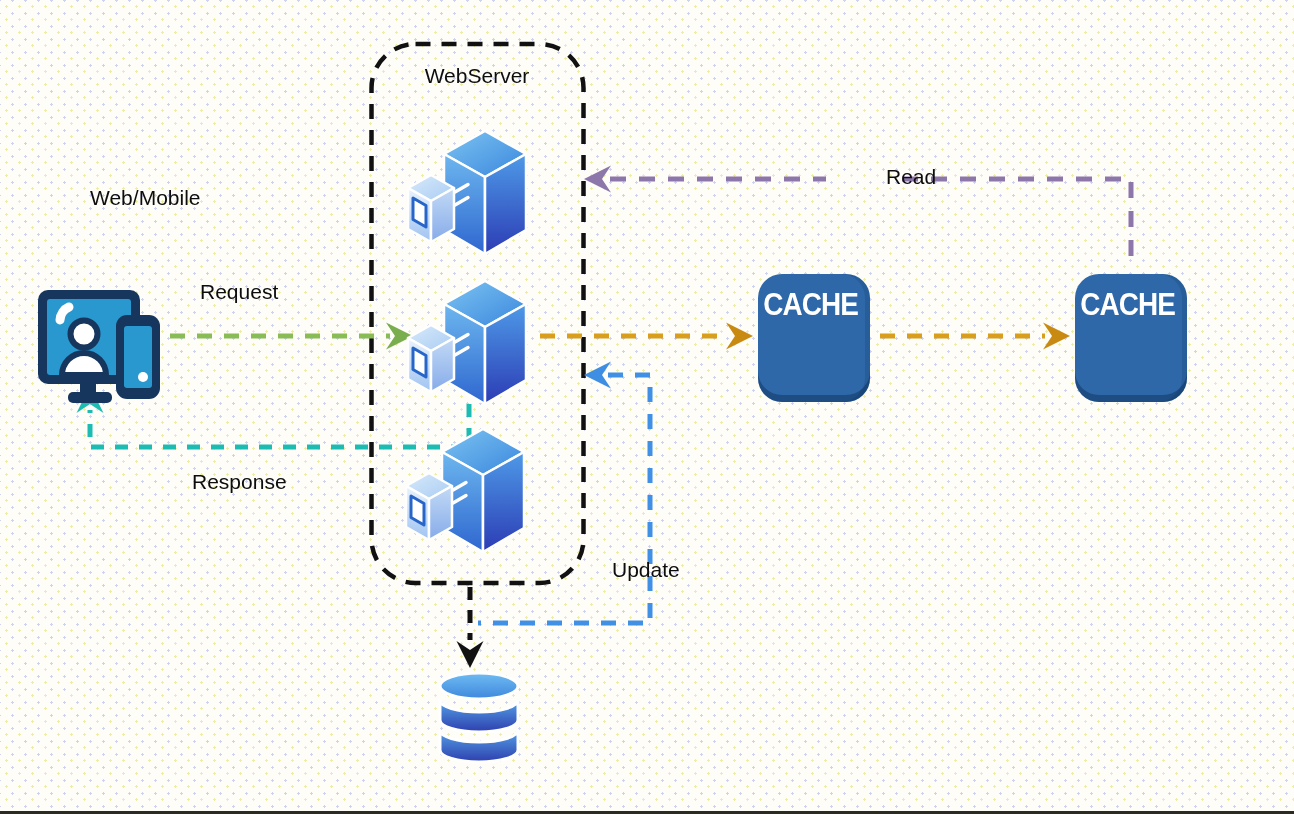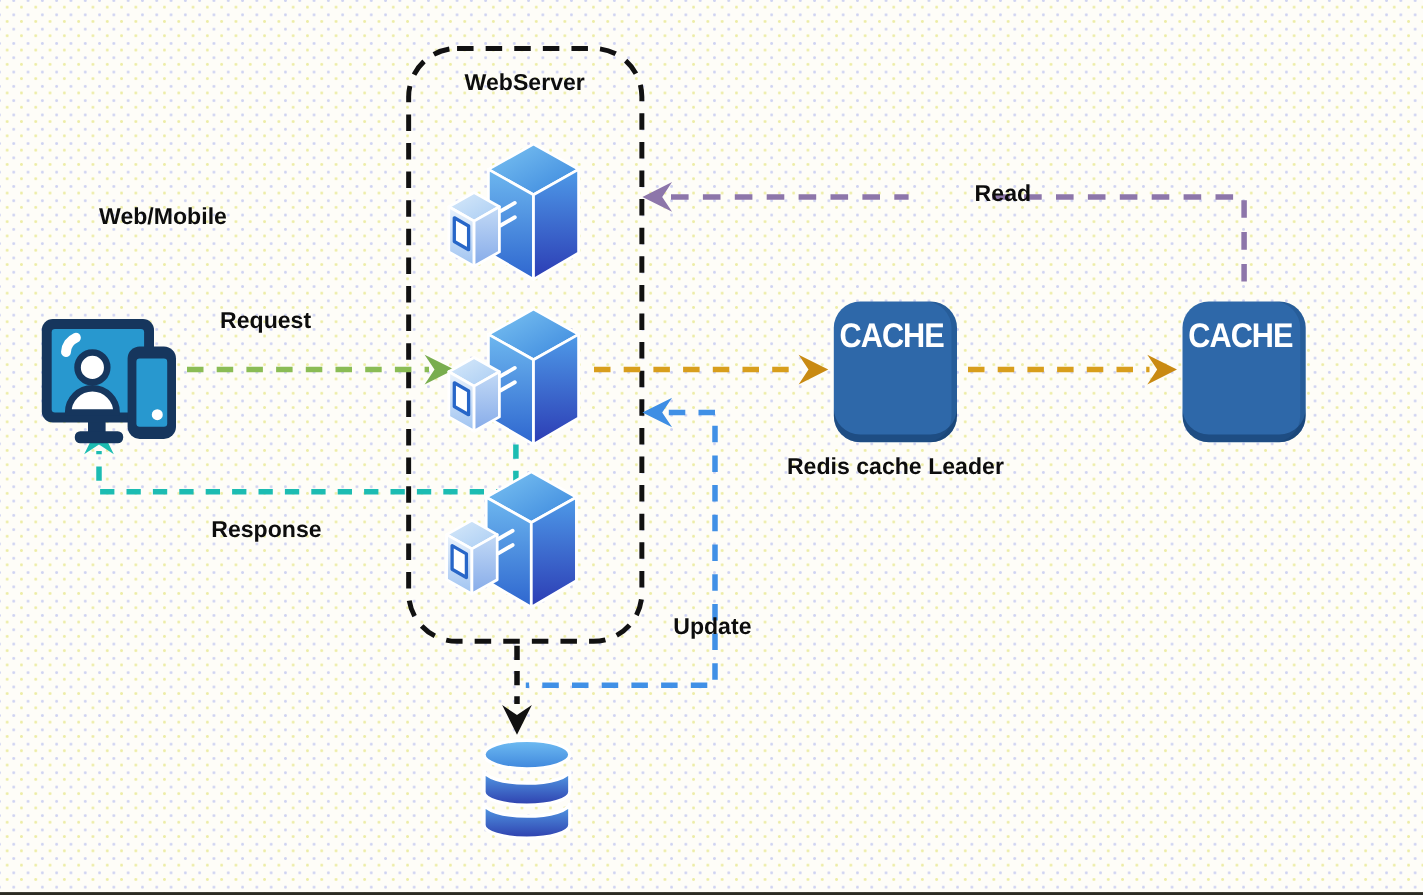--- a/index.html
+++ b/index.html
@@ -12,21 +12,21 @@
       radial-gradient(#ededa6 1.1px, transparent 1.4px),
       radial-gradient(#cfd3f2 1.1px, transparent 1.4px);
     background-size:13px 13px,13px 13px;
     background-position:0 0,6px 7px;
     font-family:"Liberation Sans","DejaVu Sans",sans-serif;
   }
   .edge-line{position:absolute;left:0;width:100%;background:#2b2b23;}
   .edge-bottom{bottom:0;height:3px;}
   .lbl{
     position:absolute;
-    font-weight:bold;
+    font-weight:normal;
     font-size:21px;
     color:#0d0d0d;
     white-space:nowrap;
     line-height:1.1;
   }
   .lbl.center{text-align:center;}
   .url-lbl{font-size:22px;}
   .svg-layer{position:absolute;left:0;top:0;}
   .cache-box{
     position:absolute;
@@ -177,18 +177,17 @@
   <div class="lbl center" style="left:371px;top:64px;width:212px;">WebServer</div>
 
   <div class="lbl" style="left:200px;top:280px;">Request</div>
 
   <div class="lbl" style="left:192px;top:470px;">Response</div>
 
   <div class="lbl" style="left:838px;top:165px;margin-left:48px;">Read</div>
 
   <div class="lbl" style="left:612px;top:558px;">Update</div>
 
-  <div class="lbl center cap-leader">Redis cache Leader</div>
 
 
 
   <div class="edge-line edge-bottom"></div>
 </div>
 
 </body></html>

